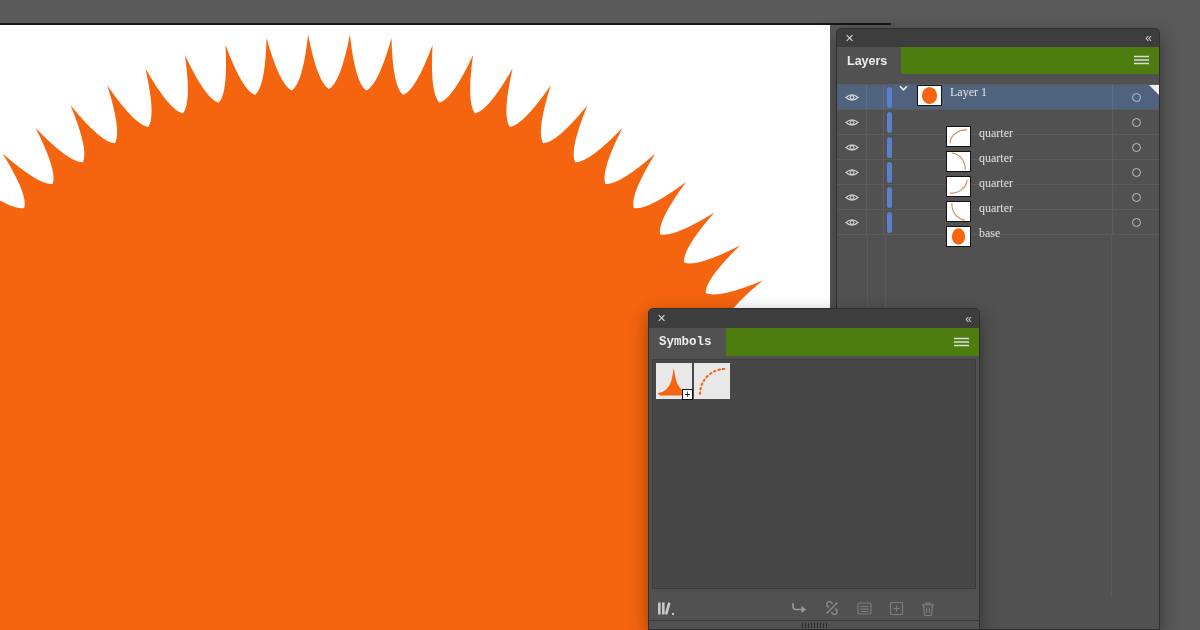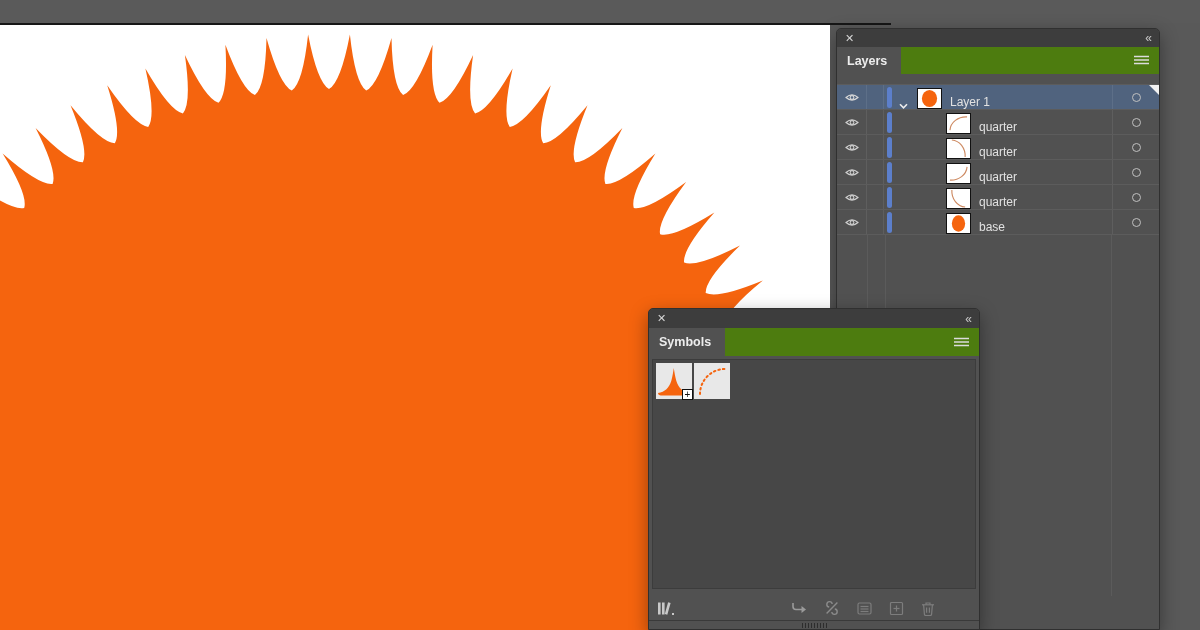--- a/index.html
+++ b/index.html
@@ -27,40 +27,40 @@
   
   #layersPanel{left:836px;top:28px;width:324px;height:602px;}
   .rows{margin-top:10px;border-top:1px solid #5c5c5c;}
   .lrow{position:relative;height:25px;display:flex;align-items:stretch;
         border-bottom:1px solid #5c5c5c;font-size:12px;color:#e2e2e2;}
   .cell-eye{width:30px;display:flex;align-items:center;justify-content:center;
             border-right:1px solid rgba(255,255,255,.08);}
   .cell-lock{width:17px;border-right:1px solid rgba(255,255,255,.08);}
   .cell-bar{width:10px;display:flex;align-items:center;justify-content:center;}
   .lbar{width:5px;height:21px;border-radius:2.5px;background:#5c7fcb;}
-  .cell-main{flex:1;display:flex;align-items:flex-end;}
+  .cell-main{flex:1;display:flex;align-items:flex-start;font-family:Liberation Serif, serif;}
   .cell-target{width:47px;border-left:1px solid rgba(255,255,255,.08);
                display:flex;align-items:center;justify-content:center;}
   .target{width:9px;height:9px;border:1px solid #c0c0c0;border-radius:50%;}
   .lrow.selected{background:#50637e;}
   .sel-corner{position:absolute;right:0;top:0;width:0;height:0;
               border-left:10px solid transparent;border-top:10px solid #f2f2f2;}
   .chev{margin-left:5px;}
   .thumb{width:25px;height:21px;background:#fff;border:1px solid #111;margin-left:9px;
          display:flex;align-items:center;justify-content:center;overflow:hidden;}
-  .child{padding-left:52px;}
+  .child{padding-left:52px;margin-top:16px;}
   .child .thumb{margin-left:0;}
   .lname{margin-left:8px;}
   .rot90{transform:rotate(90deg);} .rot180{transform:rotate(180deg);} .rot270{transform:rotate(270deg);}
   .filler{position:relative;height:361px;}
   .vline{position:absolute;top:0;bottom:0;width:1px;background:rgba(255,255,255,.06);}
   
   #symbolsPanel{left:648px;top:308px;width:332px;height:322px;z-index:3;}
   .titlebar.sym{height:19px;}
-  .tabstrip.sym{height:28px;}
+  .tabstrip.sym{height:28px;font-family:Liberation Mono, monospace;}
   .well{margin:3px;height:230px;background:#474747;border:1px solid #3c3c3c;padding:3px;
         display:flex;align-items:flex-start;}
   .sthumb{width:36px;height:36px;background:#e8e8e8;margin-right:2px;position:relative;}
   .plus-badge{position:absolute;right:-1px;bottom:-1px;width:11px;height:11px;background:#fff;
               border:1px solid #111;color:#111;font-size:10px;line-height:9px;text-align:center;}
   .sym-footer{height:32px;display:flex;align-items:center;padding:0 44px 0 8px;}
   .foot-right{margin-left:auto;display:flex;align-items:center;gap:17px;}
   .grip-bar{position:absolute;left:0;right:0;bottom:0;height:9px;background:#515151;
             border-top:1px solid #3a3a3a;display:flex;align-items:center;justify-content:center;gap:2px;}
   .grip-bar i{width:1px;height:5px;background:#2d2d2d;display:block;}

